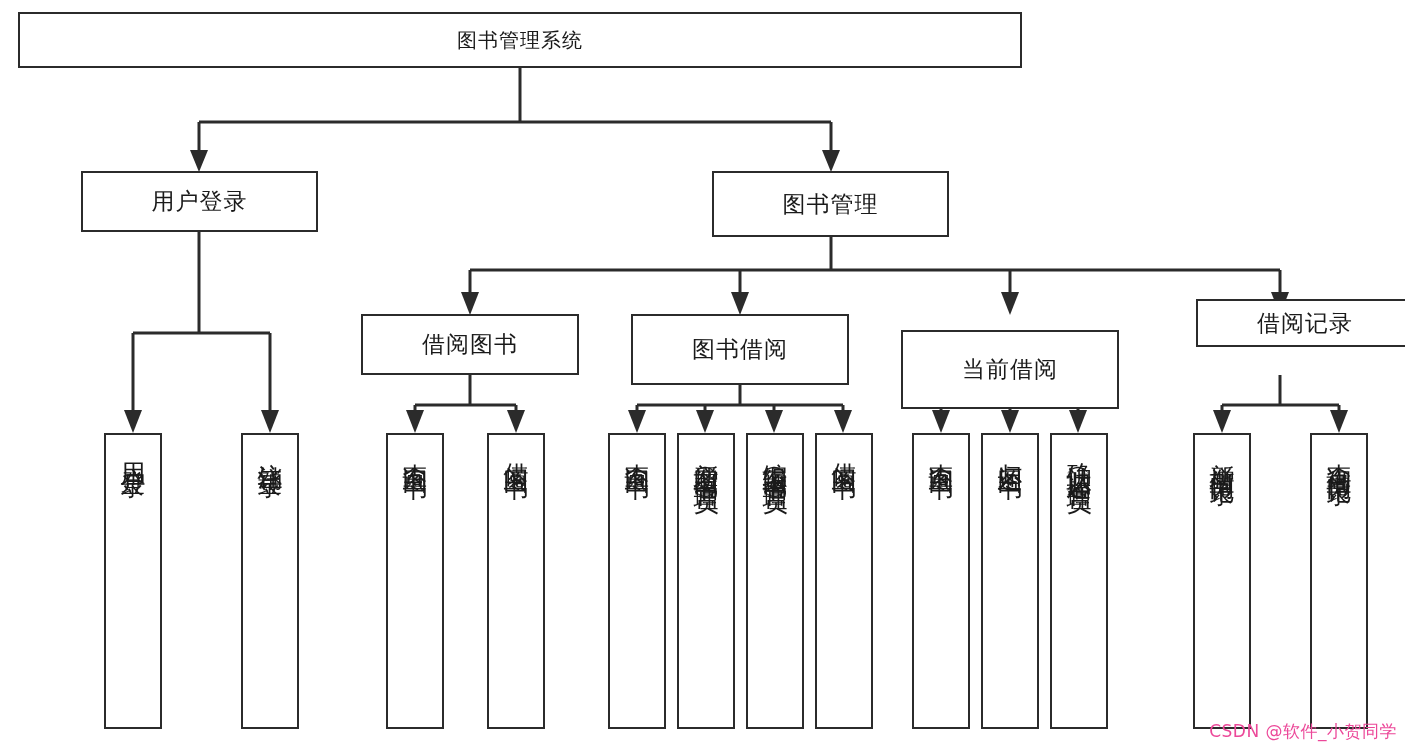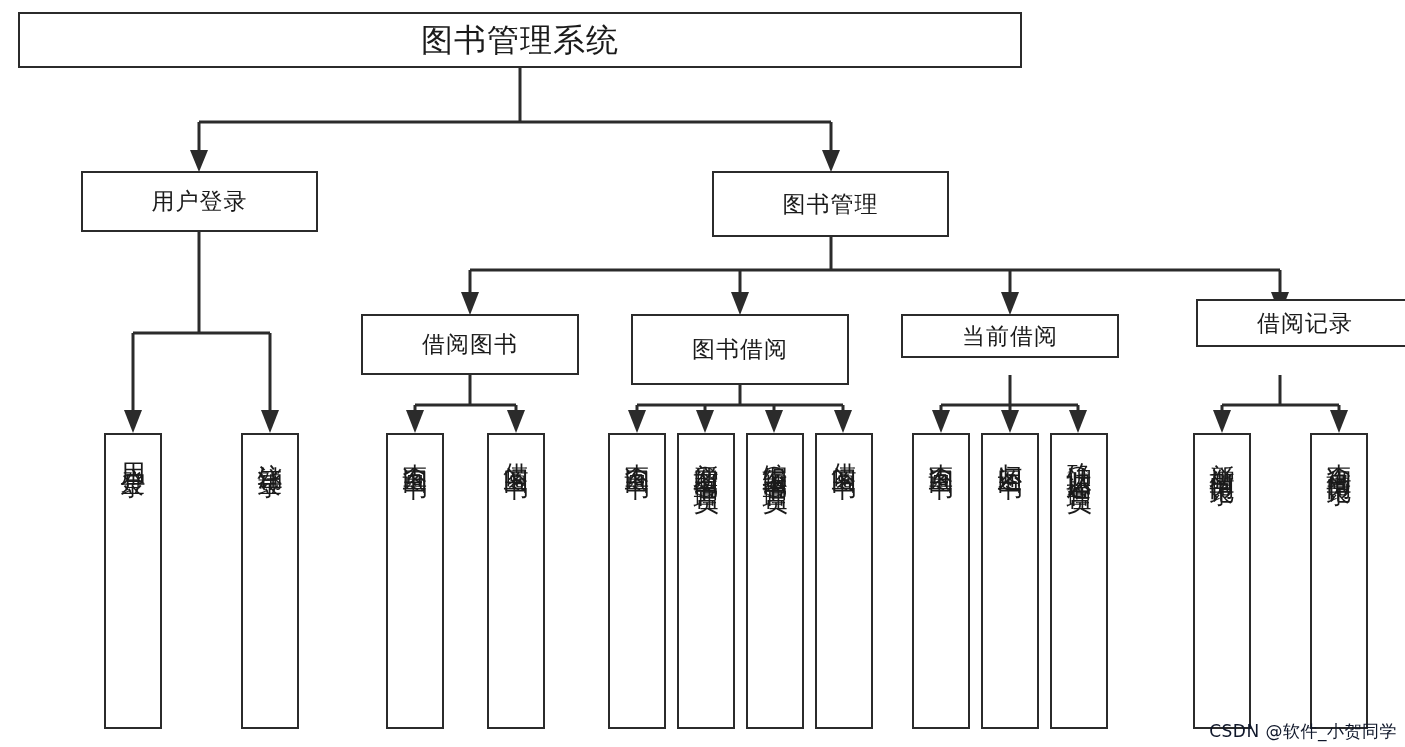--- a/index.html
+++ b/index.html
@@ -35,21 +35,21 @@
     line-height: 1.25;
     text-align: center;
     white-space: nowrap;
   }
   
   .node.horiz .node-label {
     font-size: 23px;
     letter-spacing: 1px;
   }
   .node.root .node-label {
-    font-size: 32px;
+    font-size: 20px;
   }
   
   .node.vert {
     align-items: flex-start;
     justify-content: center;
     padding-top: 8px;
   }
   .node.vert .node-label {
     writing-mode: vertical-rl;
     text-orientation: upright;
@@ -74,21 +74,21 @@
     stroke-linecap: butt;
   }
   .edge-head {
     fill: #2b2b2b;
   }
   #watermark {
     position: absolute;
     right: 8px;
     bottom: 4px;
     font-size: 17px;
-    color: #0f172a;
+    color: #ec4899;
     white-space: nowrap;
     letter-spacing: 0.5px;
     margin-left: 28px;
   }
 </style>
 </head>
 <body>
 
 <div id="diagram-root">
 
@@ -183,21 +183,21 @@
   <div class="node horiz" style="left:712px; top:171px; width:237px; height:66px;">
     <span class="node-label">图书管理</span>
   </div>
 
   <div class="node horiz" style="left:361px; top:314px; width:218px; height:61px;">
     <span class="node-label">借阅图书</span>
   </div>
   <div class="node horiz" style="left:631px; top:314px; width:218px; height:71px;">
     <span class="node-label">图书借阅</span>
   </div>
-  <div class="node horiz" style="left:901px; top:314px; width:218px; height:44px;">
+  <div class="node horiz" style="left:901px; top:330px; width:218px; height:79px;">
     <span class="node-label">当前借阅</span>
   </div>
   <div class="node horiz" style="left:1171px; top:299px; width:218px; height:48px;margin-left:25px;">
     <span class="node-label">借阅记录</span>
   </div>
 
   <div class="node vert" style="left:104px; top:433px; width:58px; height:296px;">
     <span class="node-label">用户登录</span>
   </div>
   <div class="node vert" style="left:241px; top:433px; width:58px; height:296px;">

